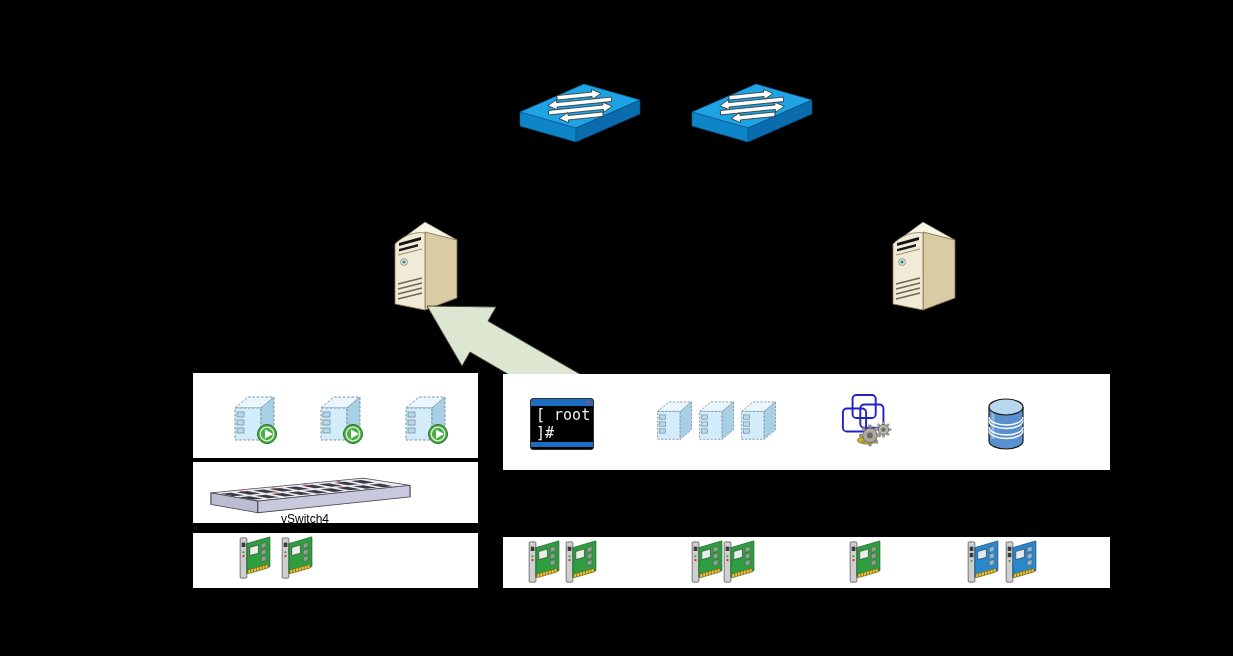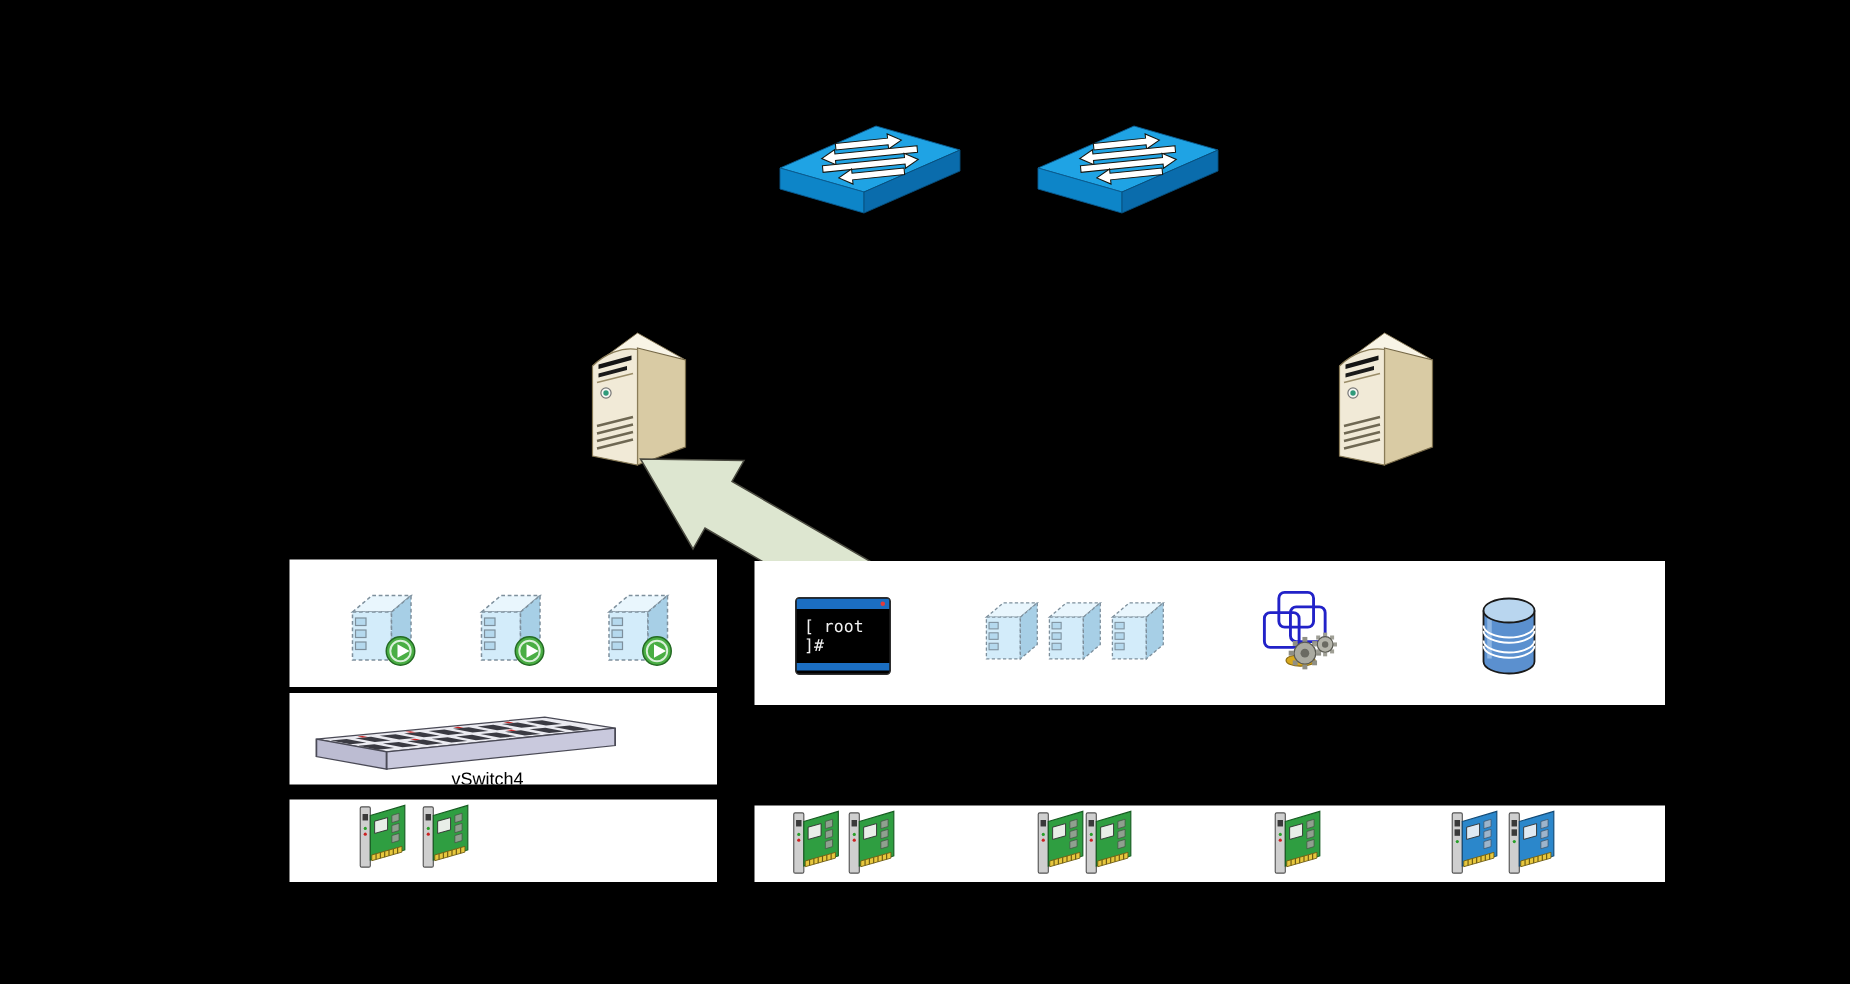--- a/index.html
+++ b/index.html
@@ -10,21 +10,21 @@
   .z-left{z-index:2;}
   .z-arrow{z-index:3;}
   .z-right{z-index:4;}
   .icon{position:absolute;}
   .icon svg{width:100%;height:100%;display:block;}
   .vslabel{position:absolute;text-align:center;font-size:12px;color:#000;line-height:13px;}
   .terminal{position:absolute;background:#000;border:1px solid #2e2e2e;border-radius:3px;overflow:hidden;}
   .t-bar{height:7px;background:#1b6ec2;position:relative;}
   .t-dot{position:absolute;right:3px;top:2px;width:3px;height:3px;border-radius:50%;background:#e03c3c;}
   .t-body{height:36px;display:flex;align-items:center;padding-left:5px;
-          font-family:"DejaVu Sans Mono", monospace;font-size:11px;color:#f0f0f0;}
+          font-family:"DejaVu Sans Mono", monospace;font-size:15px;color:#f0f0f0;}
   .t-foot{height:5px;background:#1b6ec2;}
 </style>
 </head>
 <body>
 
 <div id="stage">
 
   <svg width="0" height="0" style="position:absolute">
     <defs>
 
@@ -230,21 +230,21 @@
         </svg>
     </div>
   </div>
 
   <div class="panel z-left" style="left:193px;top:462px;width:285px;height:61px;">
     <div class="icon" style="left:15px;top:14px;width:205px;height:42px;">
       <svg viewBox="0 0 140 40" preserveAspectRatio="none">
           <use href="#sym-rack"></use>
         </svg>
     </div>
-    <div class="vslabel" style="left:52px;top:51px;width:160px;">vSwitch4</div>
+    <div class="vslabel" style="left:32px;top:51px;width:160px;">vSwitch4</div>
   </div>
 
   <div class="panel z-left" style="left:193px;top:533px;width:285px;height:55px;">
     <div class="icon" style="left:45px;top:2px;width:35px;height:46px;">
       <svg viewBox="0 0 36 48">
           <use href="#sym-nic-green"></use>
         </svg>
     </div>
     <div class="icon" style="left:87px;top:2px;width:35px;height:46px;">
       <svg viewBox="0 0 36 48">

